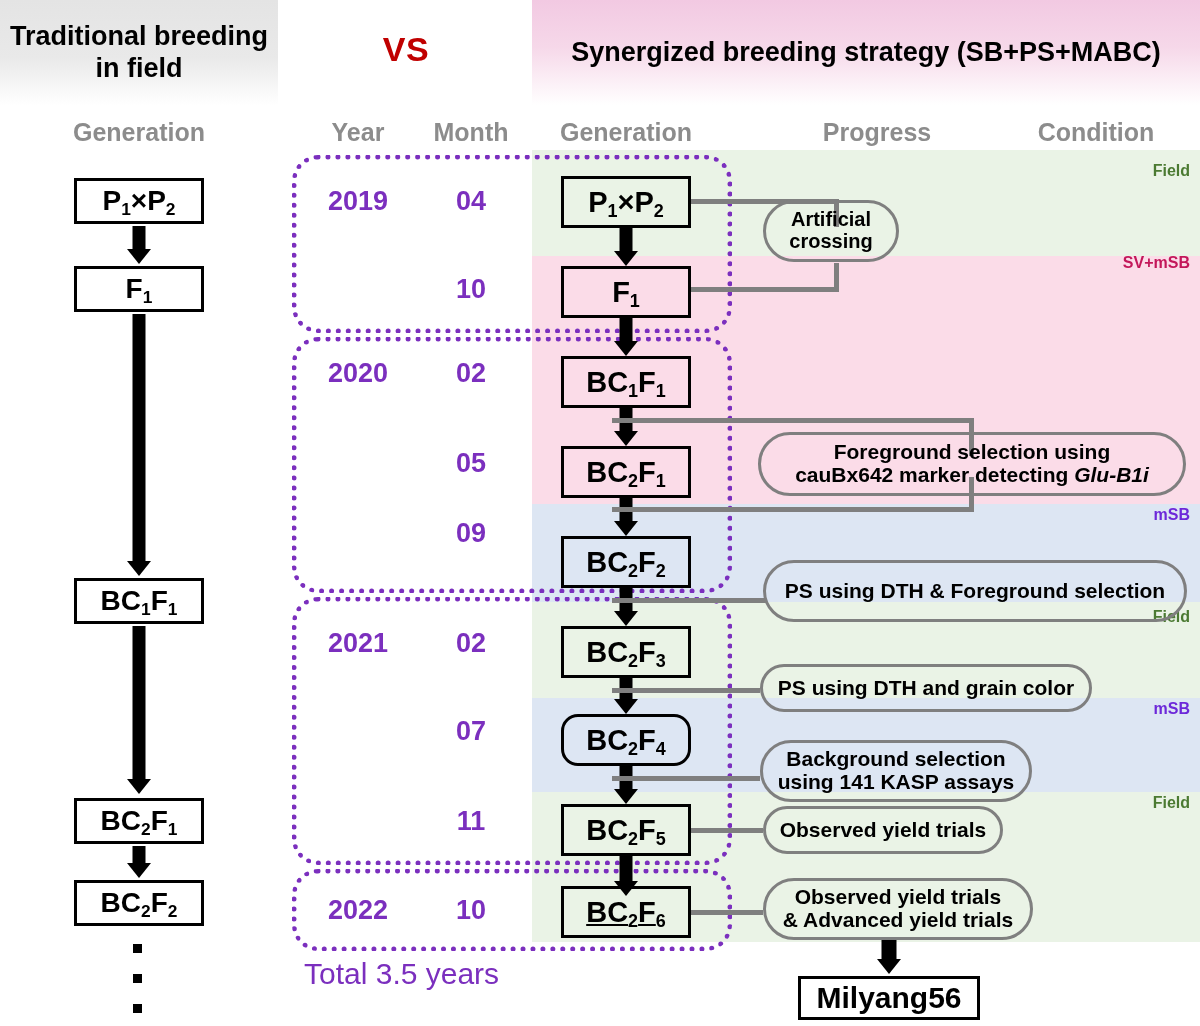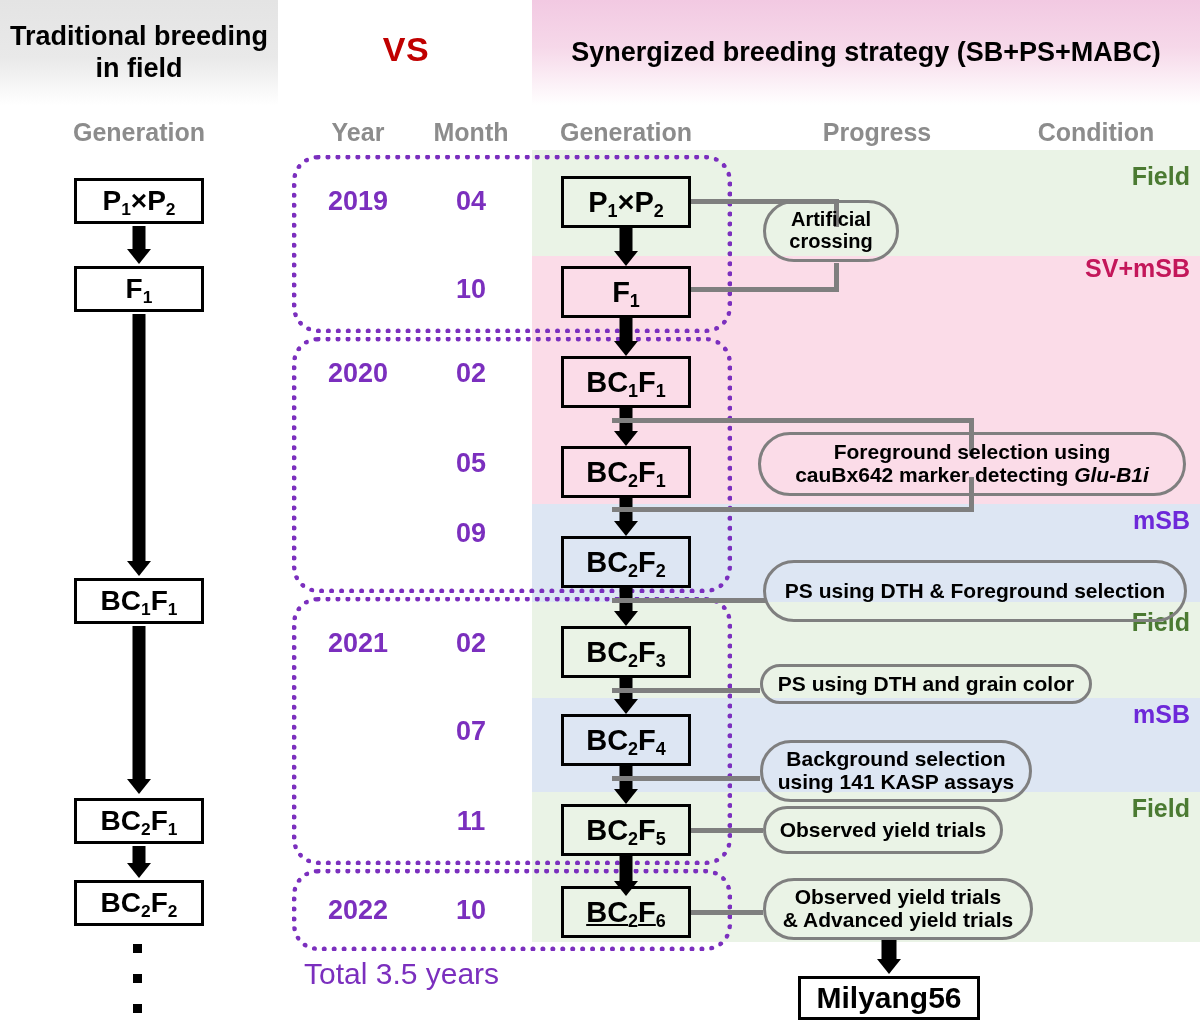--- a/index.html
+++ b/index.html
@@ -29,21 +29,21 @@
   
   .colhead{font-weight:bold;font-size:25px;color:#8c8c8c;top:118px;text-align:center;}
 
   
   .band{left:532px;width:668px;}
   .band.green{background:#eaf3e6;}
   .band.pink{background:#fbdce8;}
   .band.blue{background:#dde6f3;}
 
   .cond-label{
-    position:absolute;right:10px;font-weight:bold;font-size:25px;
+    position:absolute;right:10px;font-weight:bold;font-size:16px;
     white-space:nowrap;
   }
   .cond-field{color:#4b7a32;}
   .cond-svmsb{color:#c3175a;}
   .cond-msb{color:#6d28d9;}
 
   
   .ygroup{
     position:absolute;left:292px;width:440px;
     border:5px dotted #7b2fbe;border-radius:26px;box-sizing:border-box;
@@ -234,21 +234,21 @@
 </div>
 
 <div class="genbox cbox" style="top:626px;">
   <span>BC<sub>2</sub>F<sub>3</sub></span>
 </div>
 <div class="arrow" style="left:561px;top:678px;width:130px;height:36px;">
   <div class="shaft" style="top:0;width:13px;height:22px;"></div>
     <div class="head"></div>
 </div>
 
-<div class="genbox cbox" style="top:714px;">
+<div class="genbox cbox" style="top:714px;border-radius:17px;">
   <span>BC<sub>2</sub>F<sub>4</sub></span>
 </div>
 <div class="arrow" style="left:561px;top:766px;width:130px;height:38px;">
   <div class="shaft" style="top:0;width:13px;height:24px;"></div>
     <div class="head"></div>
 </div>
 
 <div class="genbox cbox" style="top:804px;">
   <span>BC<sub>2</sub>F<sub>5</sub></span>
 </div>
@@ -294,21 +294,21 @@
     <span>cauBx642 marker detecting </span><i>Glu-B1i</i>
   </span>
 </div>
 
 <div class="bubble" style="left:763px;top:560px;width:424px;height:62px;font-size:21px;">
   <span>
     <span>PS using DTH &amp; Foreground selection</span><br>
   </span>
 </div>
 
-<div class="bubble" style="left:760px;top:664px;width:332px;height:40px;font-size:21px;">
+<div class="bubble" style="left:760px;top:664px;width:332px;height:48px;font-size:21px;">
   <span>PS using DTH and grain color</span>
 </div>
 
 <div class="bubble" style="left:760px;top:740px;width:272px;height:62px;font-size:21px;">
   <span>
     <span>Background selection</span><br>
     <span>using 141 KASP assays</span>
   </span>
 </div>
 

